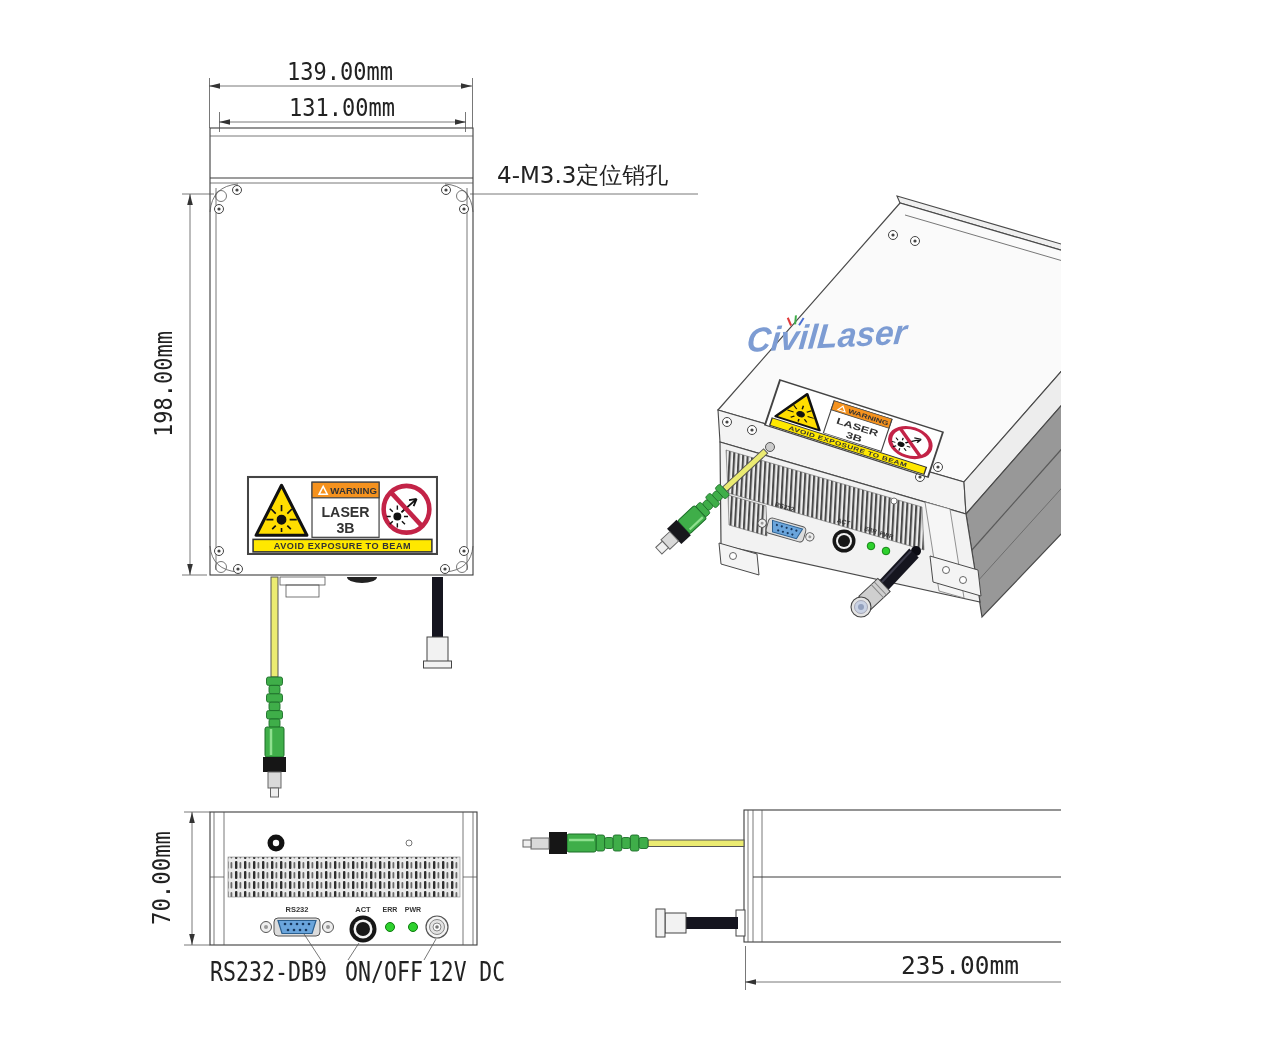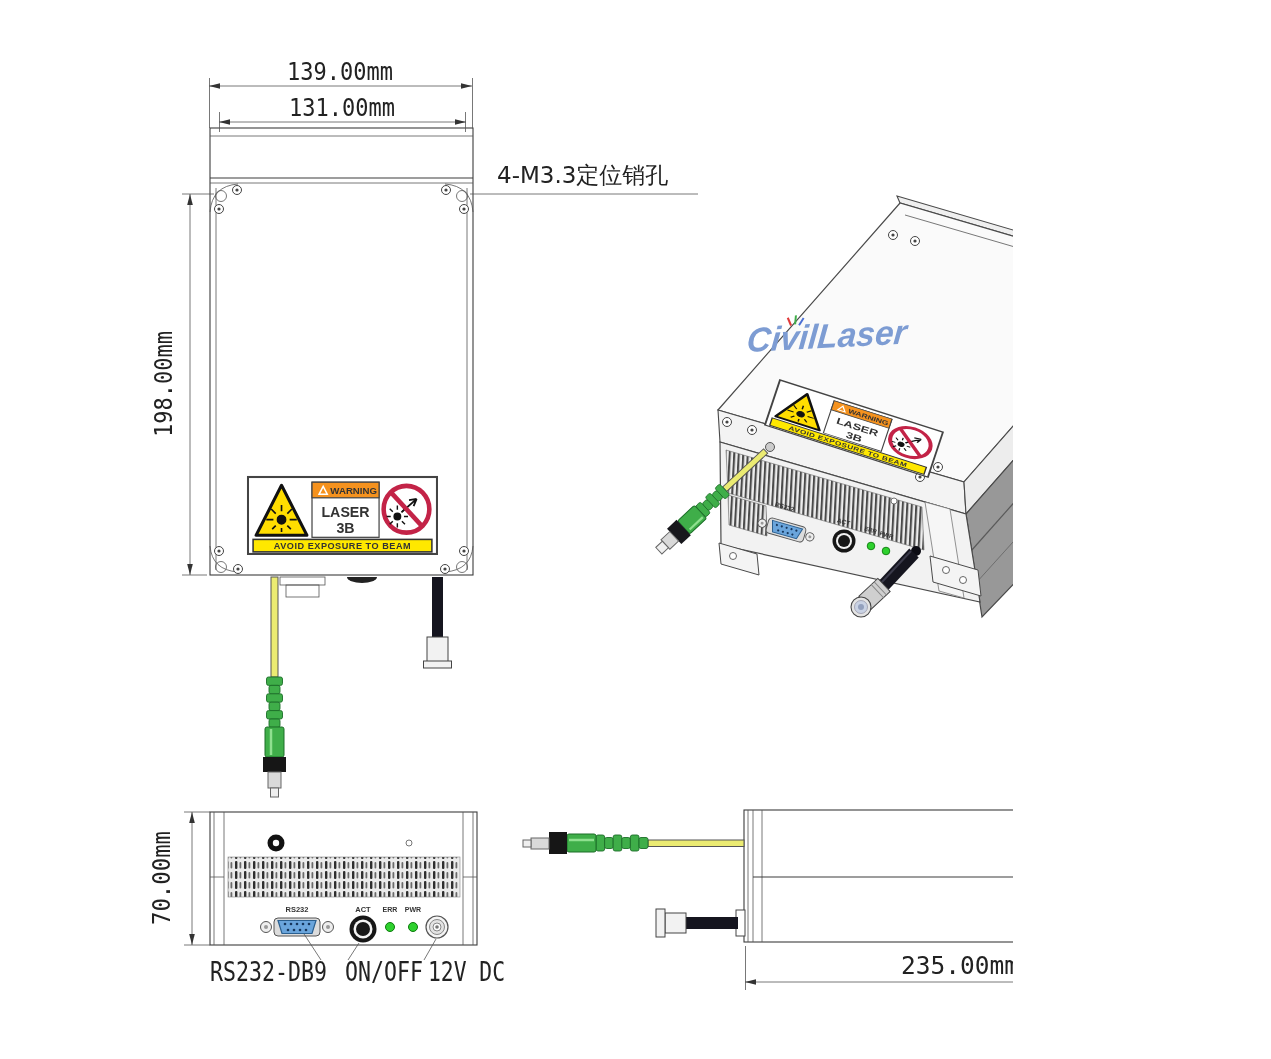--- a/index.html
+++ b/index.html
@@ -1,17 +1,17 @@
 <!DOCTYPE html>
 <html><head>
 <meta charset="utf-8">
 <style>
   html,body{margin:0;padding:0;background:#fff;}
   #stage{position:relative;width:1013px;height:1059px;background:#fff;overflow:hidden;
-         font-family:"Liberation Sans",sans-serif;}
+         font-family:"Liberation Sans",sans-serif;padding-left:48px;}
   svg{position:absolute;left:0;top:0;}
   .ln{stroke:#3c3c3c;stroke-width:1.1;fill:none;}
   .thin{stroke:#555;stroke-width:0.8;fill:none;}
   .dimtxt{font-family:"DejaVu Sans Mono",monospace;font-size:25px;fill:#222;}
   .cap{font-family:"DejaVu Sans Mono",monospace;font-size:26px;fill:#222;}
   .cjk{font-family:"DejaVu Sans","Liberation Sans",sans-serif;font-size:23px;fill:#222;}
   .tiny{font-family:"Liberation Sans",sans-serif;font-weight:bold;fill:#333;}
   .arrow{fill:#333;stroke:none;}
 </style>
 </head>

